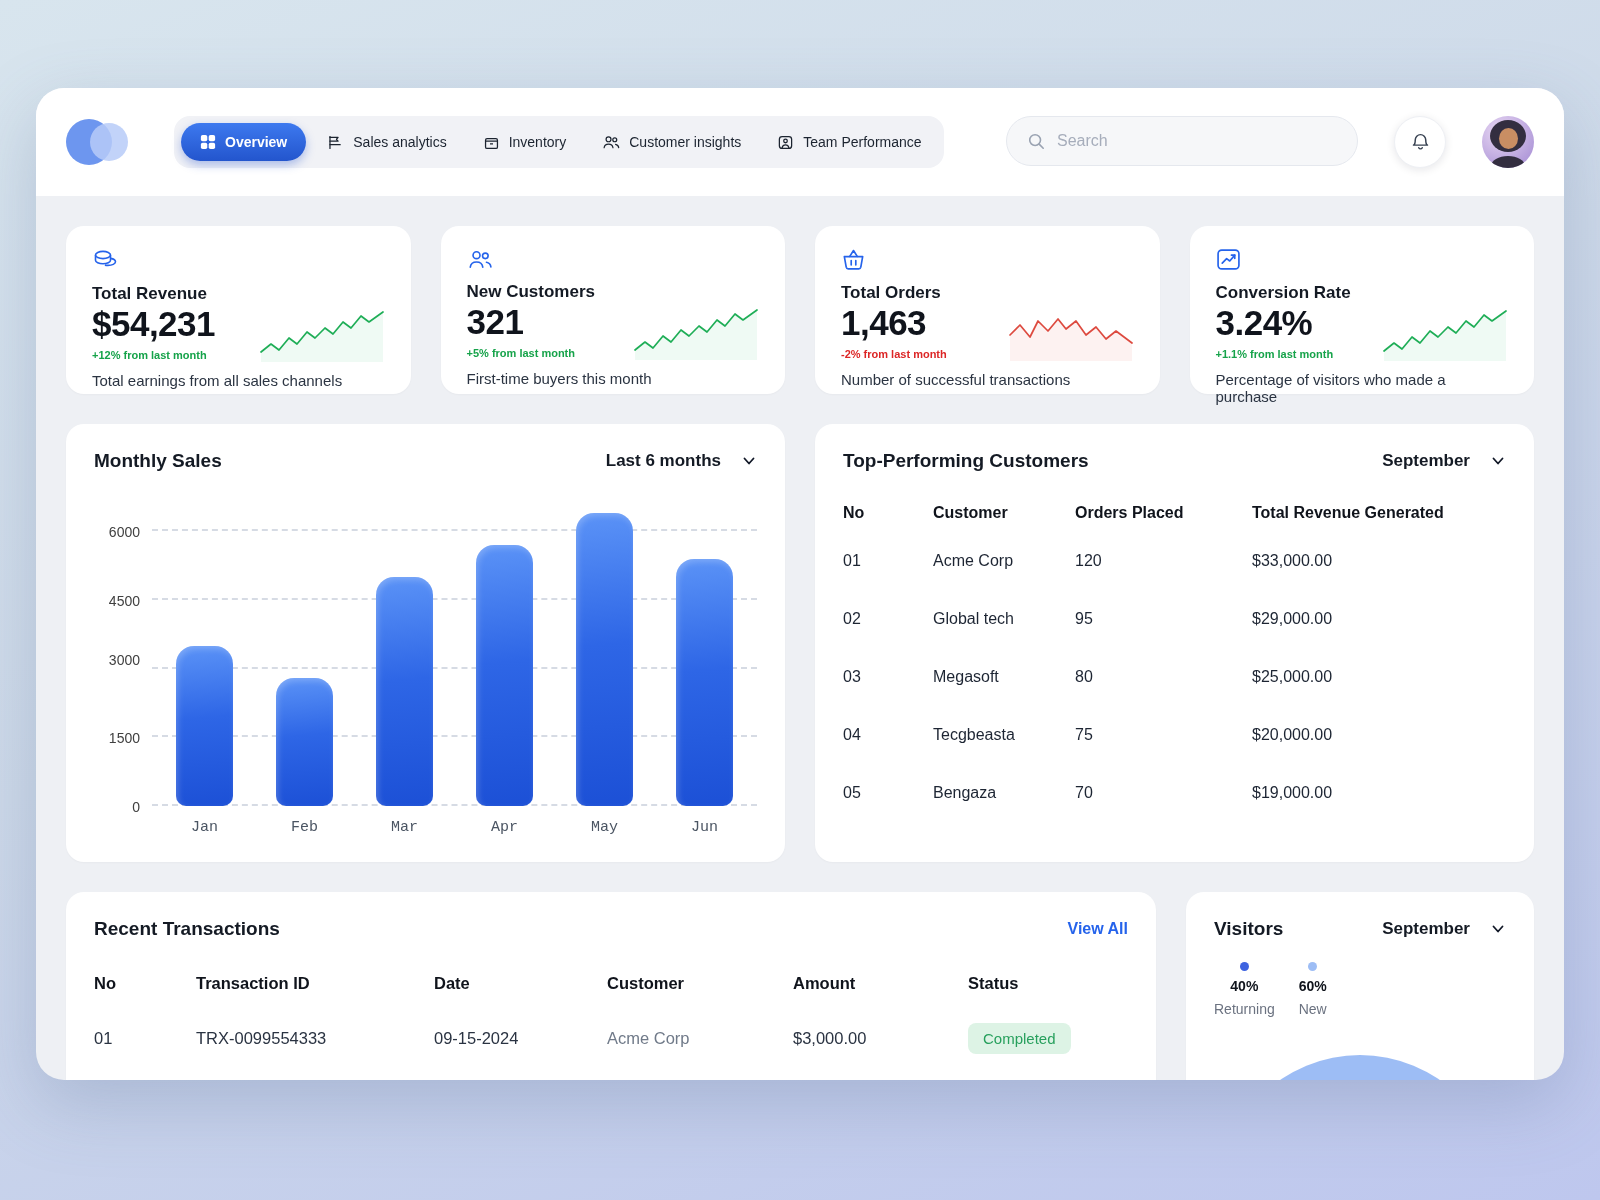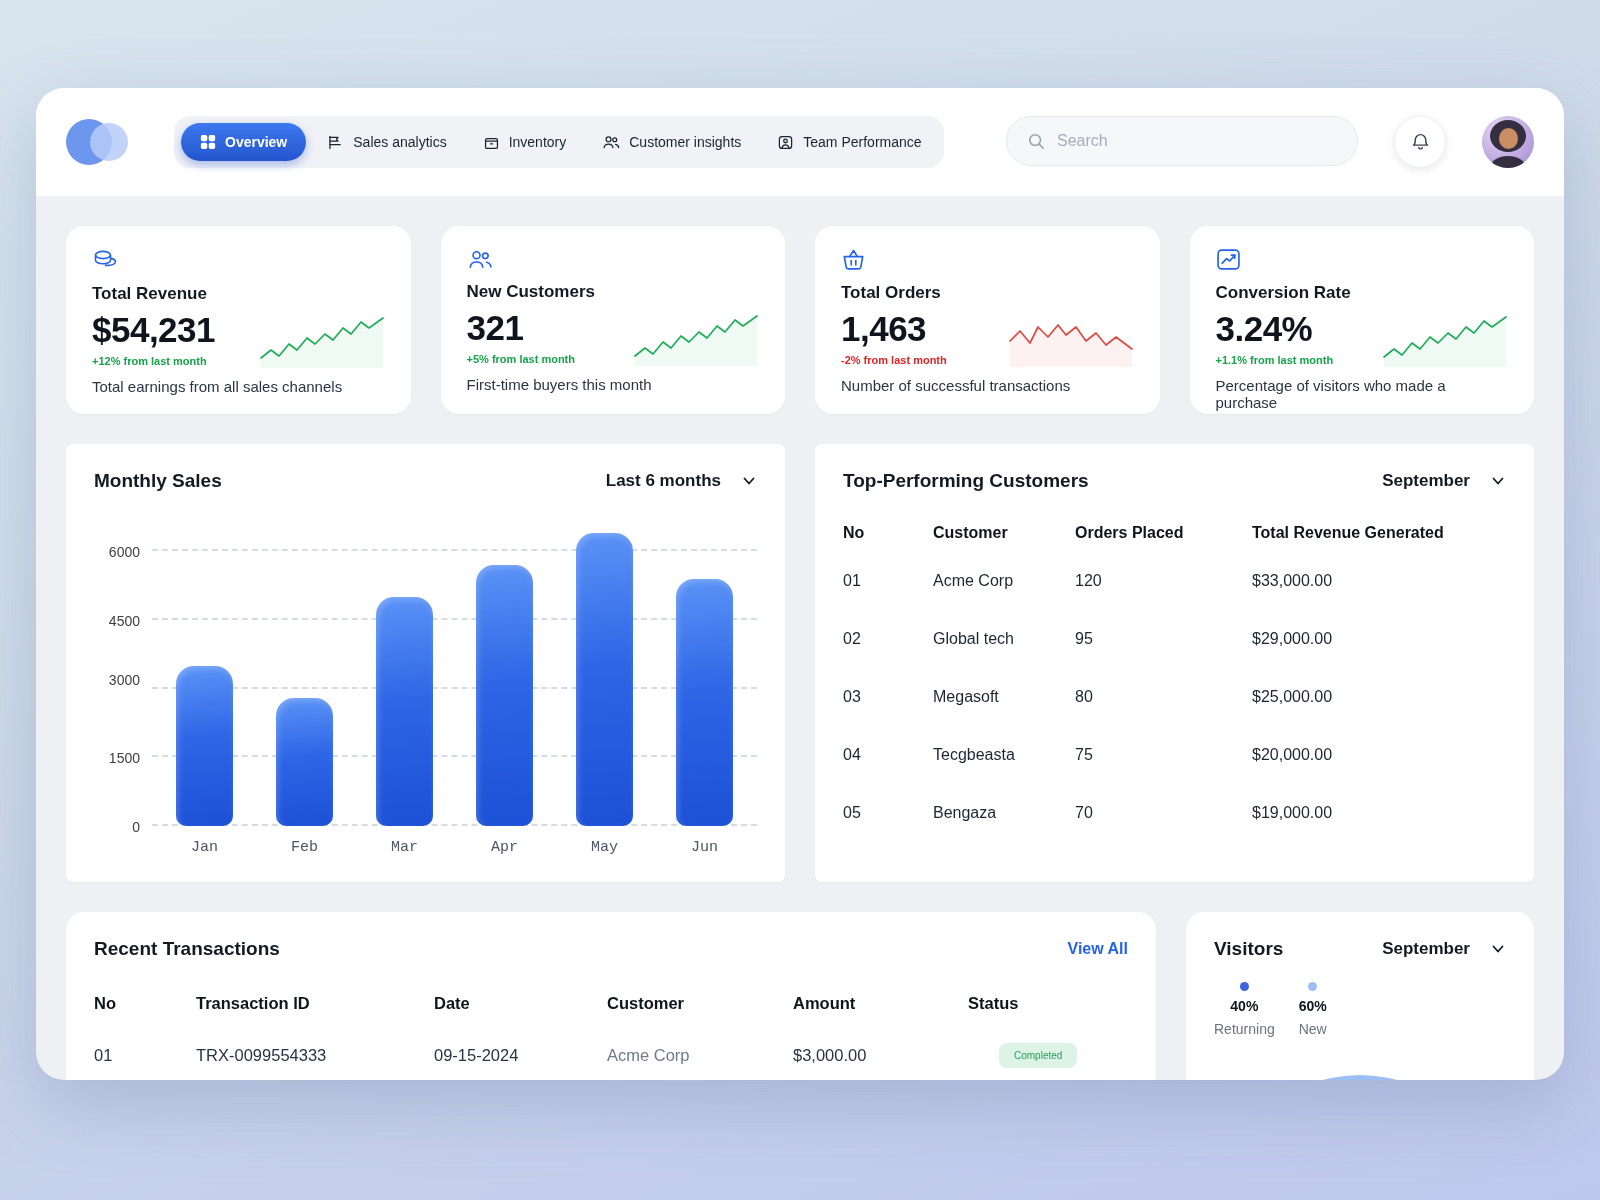--- a/index.html
+++ b/index.html
@@ -35,31 +35,31 @@
           box-shadow: 0 2px 8px rgba(16,24,40,.10); display: flex; align-items: center; justify-content: center; cursor: pointer; }
   .avatar { position: relative; width: 52px; height: 52px; border-radius: 50%; overflow: hidden; cursor: pointer;
             background: radial-gradient(circle at 35% 30%, #e9d8f3, #b29bda 75%); }
   .avatar .scarf { position: absolute; left: 8px; top: 4px; width: 36px; height: 32px; border-radius: 50%; background: #332e40; }
   .avatar .face { position: absolute; left: 17px; top: 12px; width: 19px; height: 21px; border-radius: 50%; background: #c98e63; }
   .avatar .bodyshape { position: absolute; left: 9px; bottom: -8px; width: 34px; height: 20px; border-radius: 50% 50% 0 0; background: #332e40; }
   
   .content { padding: 30px; }
   .card { background: #fff; border-radius: 18px; box-shadow: 0 1px 2px rgba(16,24,40,.03); }
   .stats-row { display: grid; grid-template-columns: repeat(4, 1fr); gap: 30px; }
-  .stat-card { padding: 22px 26px; height: 188px; }
+  .stat-card { padding: 22px 26px; height: 168px; }
   .stat-icon { display: inline-flex; }
   .stat-title { font-size: 17px; font-weight: 700; color: #141a24; margin-top: 8px; }
-  .stat-main { display: flex; justify-content: space-between; align-items: flex-start; margin-top: 6px; }
+  .stat-main { display: flex; justify-content: space-between; align-items: flex-start; }
   .stat-value { font-size: 35px; font-weight: 800; color: #10141c; letter-spacing: -.5px; }
   .stat-change { font-size: 11px; font-weight: 700; margin-top: 5px; }
   .stat-desc { font-size: 15px; color: #2b3442; margin-top: 8px; }
   .sparkline { display: inline-flex; margin-top: 2px; }
   
   .mid-row { display: grid; grid-template-columns: 1fr 1fr; gap: 30px; margin-top: 30px; }
-  .mid-card { height: 438px; padding: 26px 28px; border-radius: 7px; }
+  .mid-card { height: 438px; padding: 26px 28px; }
   .card-head { display: flex; justify-content: space-between; align-items: center; }
   .card-title { font-size: 19px; font-weight: 700; color: #141a24; }
   .selector { display: flex; align-items: center; gap: 20px; font-size: 17px; font-weight: 600; color: #141a24;
               background: none; border: none; cursor: pointer; font-family: "Liberation Sans", sans-serif; }
   .chev { display: inline-flex; }
   
   .chart { display: flex; gap: 12px; margin-top: 34px; }
   .ylabels { position: relative; width: 46px; height: 300px; }
   .ytick { position: absolute; right: 0; font-size: 14px; color: #404040; }
   .plot { position: relative; flex: 1; height: 300px; }
@@ -77,21 +77,21 @@
   
   .bottom-row { display: grid; grid-template-columns: 1fr 348px; gap: 30px; margin-top: 30px; }
   .bottom-card { height: 430px; padding: 26px 28px; }
   .view-all { font-size: 16px; font-weight: 600; color: #2563eb; background: none; border: none; cursor: pointer;
               font-family: Liberation Sans, sans-serif; }
   .tx-table { margin-top: 34px; }
   .tx-row { display: grid; grid-template-columns: 102px 238px 173px 186px 175px 1fr; align-items: center;
             padding: 14px 0; font-size: 16.5px; color: #2a3342; }
   .tx-row.t-head { font-weight: 700; color: #10141c; padding: 0 0 16px; }
   .tx-row .customer { color: #707a89; }
-  .badge { display: inline-block; font-size: 10px; padding: 7px 15px; border-radius: 8px; justify-self: start; margin-left: 31px; }
+  .badge { display: inline-block; font-size: 15px; padding: 7px 15px; border-radius: 8px; justify-self: start; }
   
   .legend { display: flex; gap: 24px; margin-top: 22px; align-items: center; }
   .legend-item { display: flex; align-items: center; gap: 7px; font-size: 14px; color: #6b7280; flex-direction: column; }
   .legend-item b { color: #10141c; font-weight: 700; }
   .dot { width: 9px; height: 9px; border-radius: 50%; display: inline-block; }
   .pie { width: 280px; height: 280px; border-radius: 50%; margin: 38px auto 0; }
 </style>
 </head>
 <body>
 

